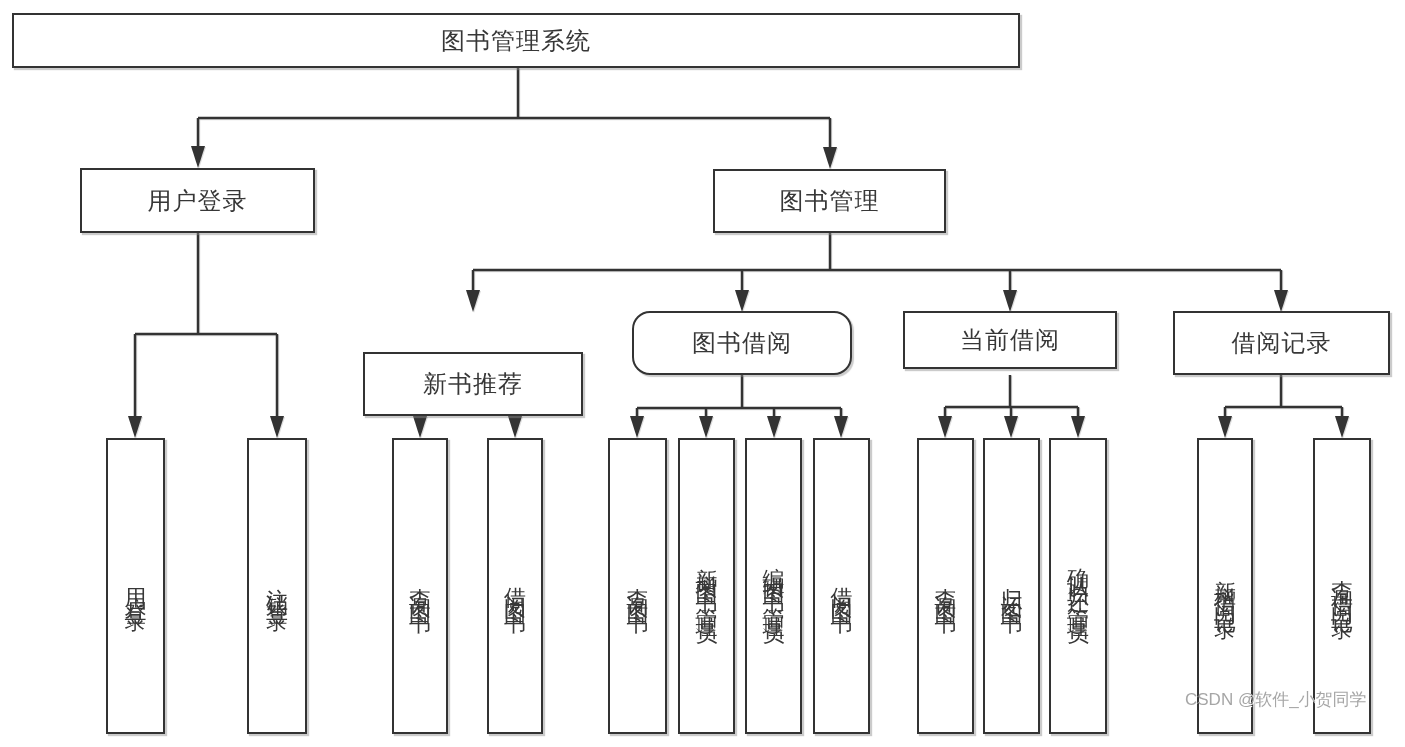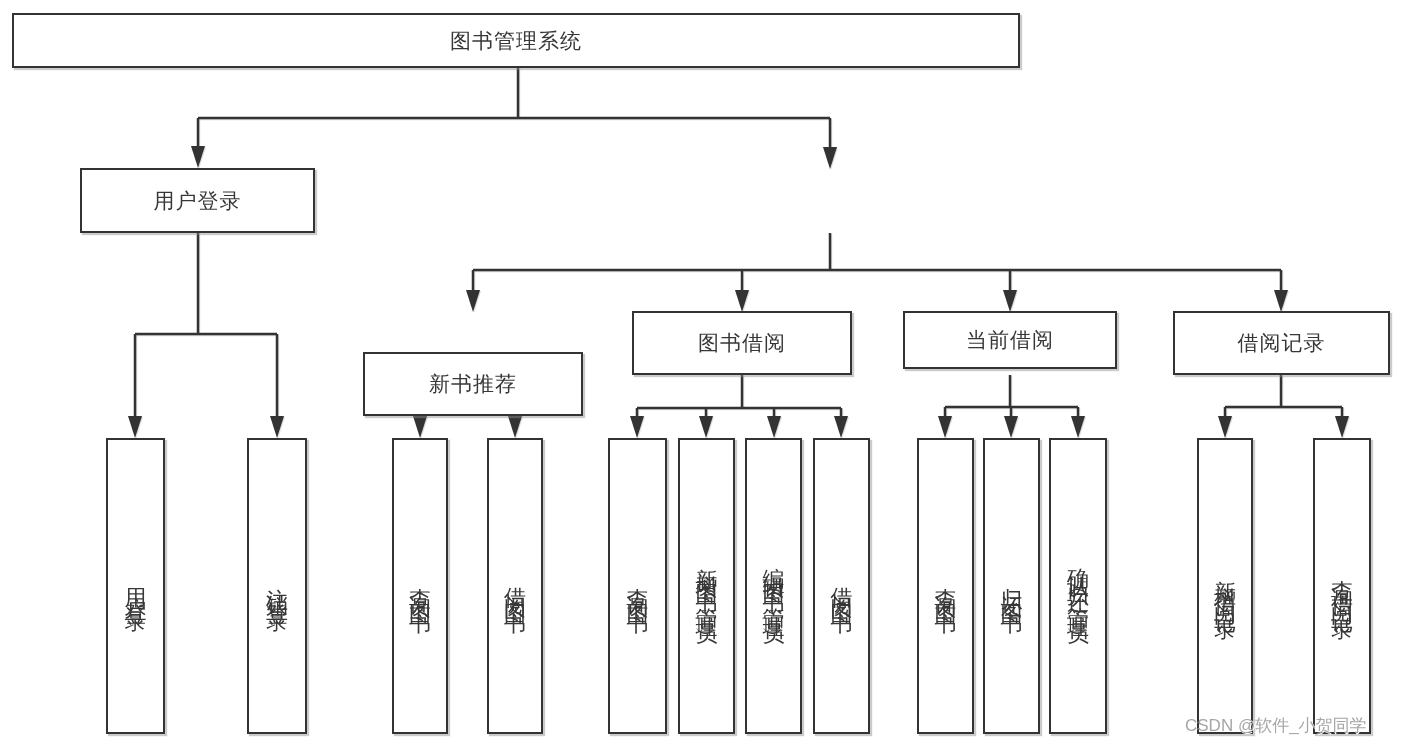--- a/index.html
+++ b/index.html
@@ -22,36 +22,36 @@
     box-sizing: border-box;
     border: 2px solid #333333;
     background: #ffffff;
     box-shadow: 2px 2px 1px rgba(140,140,140,0.45);
     display: flex;
     align-items: center;
     justify-content: center;
     color: #373737;
   }
   .hnode {
-    font-size: 21px;
+    font-size: 24px;
     letter-spacing: 1px;
     white-space: nowrap;
   }
   .vnode span {
     writing-mode: vertical-rl;
     text-orientation: mixed;
     font-size: 22px;
     letter-spacing: 8px;
     line-height: 1;
     color: #373737;
   }
   .watermark {
     position: absolute;
     left: 1185px;
-    top: 714px;
+    top: 688px;
     width: 215px;
     font-size: 17px;
     color: #a6a6a6;
     text-shadow: 1px 1px 0 #ffffff;
     white-space: nowrap;
     z-index: 5;
   }
 </style>
 </head>
 <body>
@@ -90,25 +90,28 @@
     </g>
   </svg>
 
   <div class="node hnode" style="left:12px; top:13px; width:1008px; height:55px;">
     <span>图书管理系统</span>
   </div>
 
   <div class="node hnode" style="left:80px; top:168px; width:235px; height:65px;">
     <span>用户登录</span>
   </div>
+  <div class="node hnode" style="left:713px; top:169px; width:233px; height:64px;">
+    <span>图书管理</span>
+  </div>
 
   <div class="node hnode" style="left:363px; top:311px; width:220px; height:64px;margin-top:41px;">
     <span>新书推荐</span>
   </div>
-  <div class="node hnode" style="left:632px; top:311px; width:220px; height:64px;">
+  <div class="node hnode" style="left:632px; top:311px; width:220px; height:64px;border-radius:18px;">
     <span>图书借阅</span>
   </div>
   <div class="node hnode" style="left:903px; top:311px; width:214px; height:58px;">
     <span>当前借阅</span>
   </div>
   <div class="node hnode" style="left:1173px; top:311px; width:217px; height:64px;">
     <span>借阅记录</span>
   </div>
 
   <div class="node vnode" style="left:106px; top:438px; width:59px; height:296px;">

